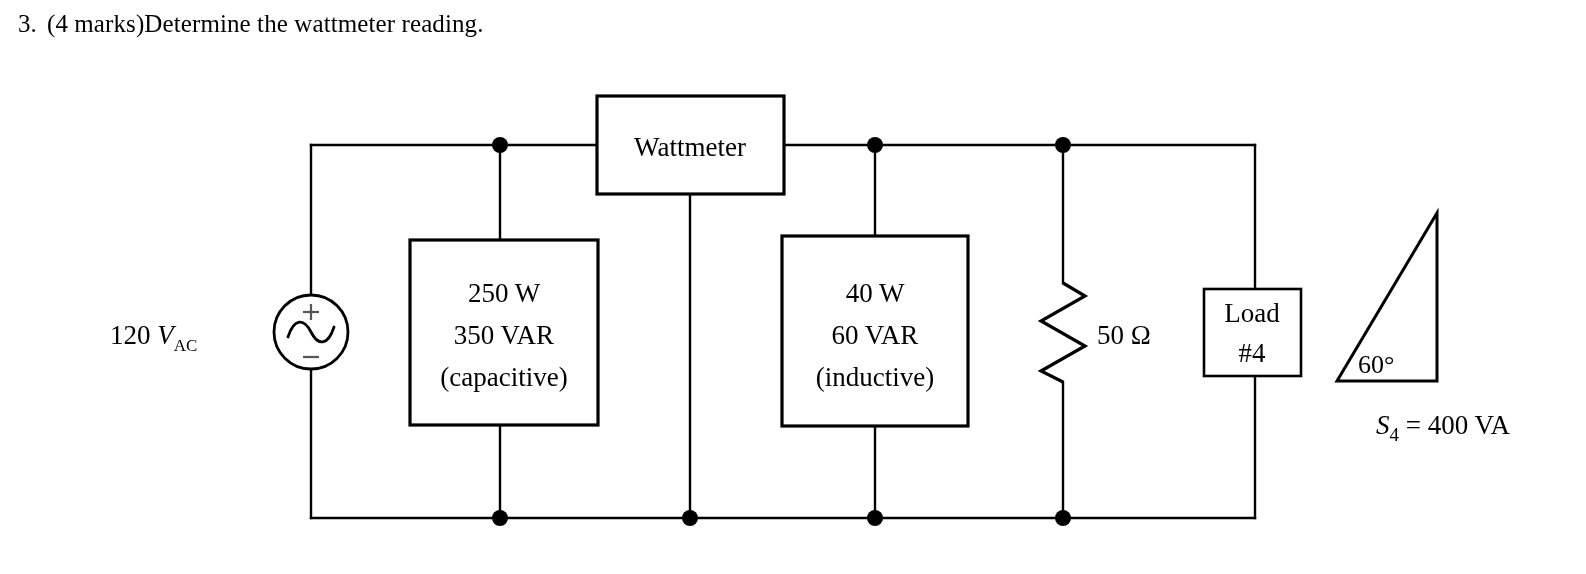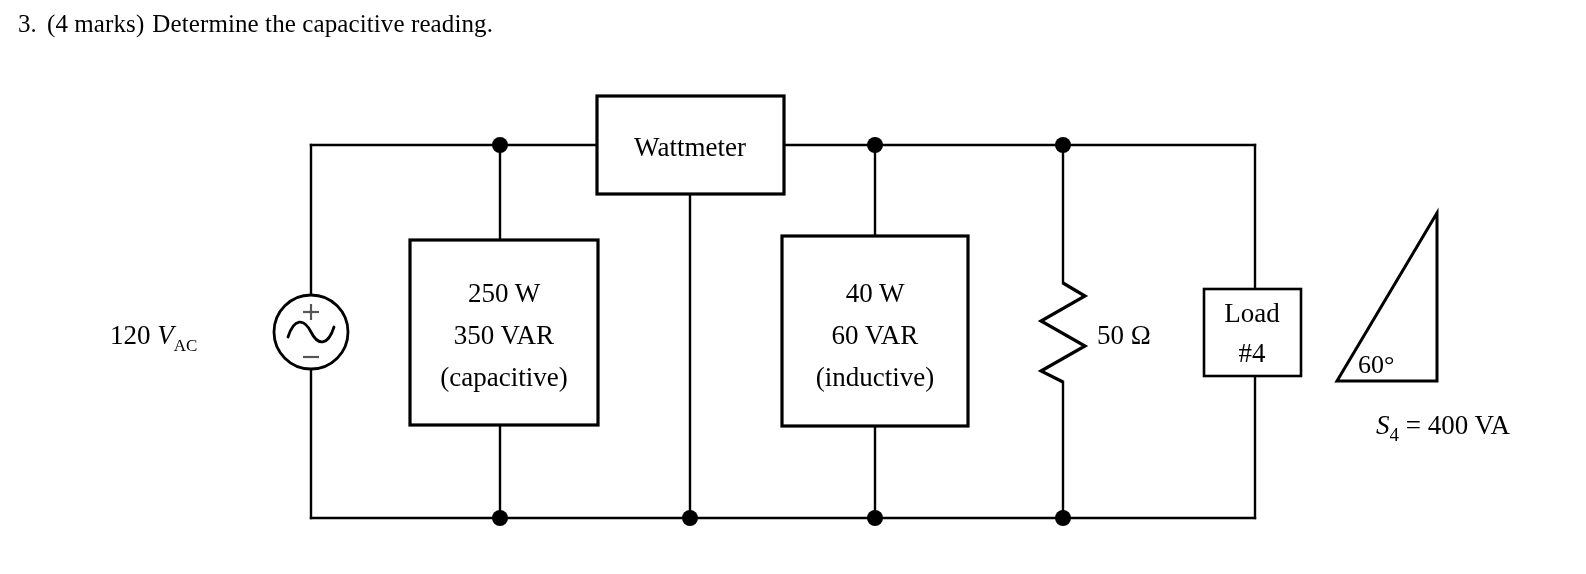--- a/index.html
+++ b/index.html
@@ -18,21 +18,21 @@
   }
   #question-line {
     position: absolute;
     left: 18px;
     top: 10px;
     font-size: 25px;
     letter-spacing: 0.1px;
     white-space: nowrap;
   }
   #question-line .qnum { margin-right: 10px; }
-  #question-line .qmarks { margin-right: 8px; }
+  #question-line .qmarks { margin-right: 0; }
 
   svg#circuit {
     position: absolute;
     left: 0;
     top: 0;
     width: 1586px;
     height: 574px;
   }
   svg#circuit text {
     font-family: "Liberation Serif", "DejaVu Serif", serif;
@@ -55,21 +55,21 @@
   .pm { stroke: #555555; stroke-width: 2.2; stroke-linecap: butt; }
   .dot { fill: #000000; }
   .tri { stroke: #000000; stroke-width: 3.0; fill: none; stroke-linejoin: miter; }
 </style>
 </head>
 <body>
 
 <div id="page">
 
   <div id="question-line">
-    <span class="qnum">3.</span><span class="qmarks">(4 marks)</span><span>Determine the capacitive reading.</span>
+    <span class="qnum">3.</span><span class="qmarks">(4 marks)</span><span>Determine the wattmeter reading.</span>
   </div>
 
   <svg id="circuit" viewBox="0 0 1586 574">
 
     <g>
 
       <path class="wire" d="M 311 145 L 597 145"></path>
 
       <path class="wire" d="M 784 145 L 1255 145"></path>
 

